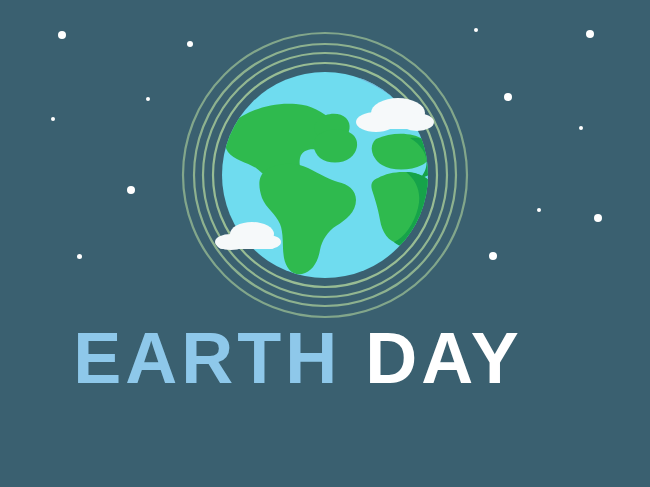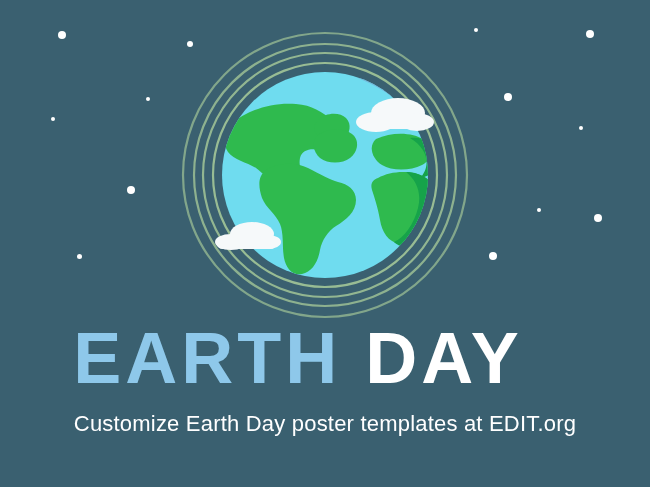--- a/index.html
+++ b/index.html
@@ -154,15 +154,14 @@
         <ellipse cx="268" cy="242" rx="13" ry="7" fill="#f6f9fa"></ellipse>
         <rect x="217" y="238" width="59" height="11" rx="5.5" fill="#f6f9fa"></rect>
       </g>
     </g>
   </svg>
 
   <div id="title-block">
     <h1 id="title"><span class="word-earth">EARTH</span> <span class="word-day">DAY</span></h1>
   </div>
 
-  <div id="subtitle">Customize Earth Day poster templates at EDIT.org</div>
 
 </div>
 
 </body></html>

